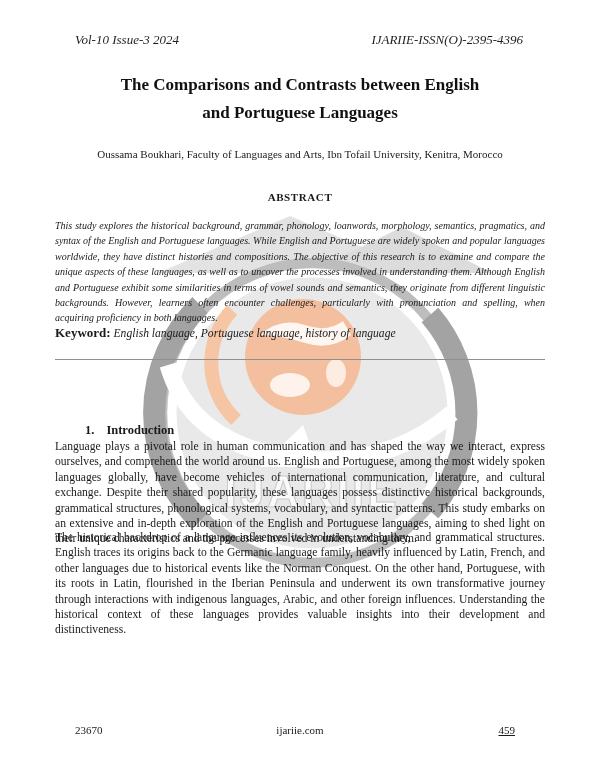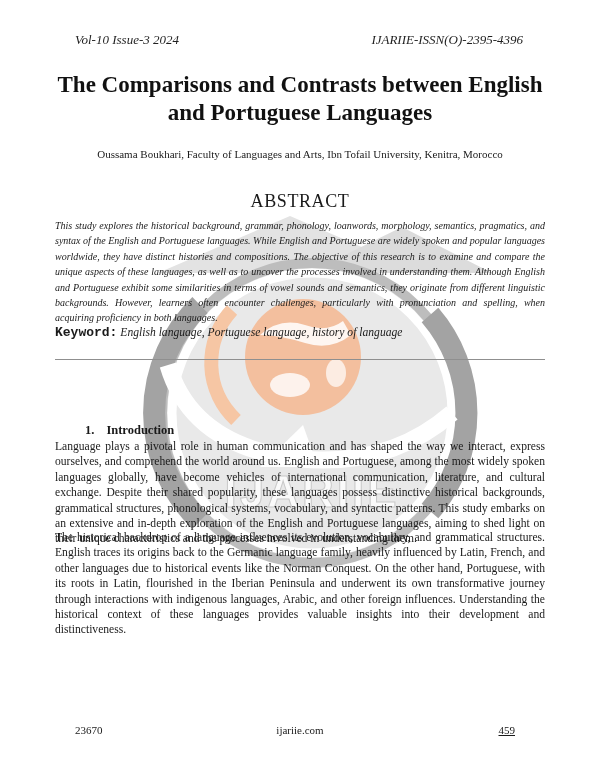--- a/index.html
+++ b/index.html
@@ -10,38 +10,38 @@
   .layer{position:absolute;left:0;top:0;width:100%;height:100%;}
   .content{z-index:2;}
   .watermark{z-index:1;pointer-events:none;padding-left:20px;}
   .running-head{
     position:absolute;top:32px;left:75px;right:77px;
     display:flex;justify-content:space-between;
     font-style:italic;font-size:13px;color:#1f1f1f;
   }
   .paper-title{
     position:absolute;top:71px;left:30px;right:30px;text-align:center;
-    font-weight:bold;font-size:23px;line-height:28px;color:#111;
+    font-weight:bold;font-size:17px;line-height:28px;color:#111;
   }
   .author-line{
     position:absolute;top:148px;left:40px;right:40px;text-align:center;
     font-size:11px;
   }
   .abstract-heading{
     position:absolute;top:191px;left:55px;right:55px;text-align:center;
-    font-weight:normal;font-size:18px;letter-spacing:0.6px;
+    font-weight:bold;font-size:11px;letter-spacing:0.6px;
   }
   .abstract-body{
     position:absolute;top:218px;left:55px;width:490px;
     font-style:italic;font-size:10px;line-height:15.4px;text-align:justify;
   }
   .keyword-line{
     position:absolute;top:325px;left:55px;width:490px;font-size:11.6px;
   }
-  .keyword-label{font-weight:bold;font-style:normal;font-size:13px;font-family:Liberation Mono, monospace;}
+  .keyword-label{font-weight:bold;font-style:normal;font-size:13px;}
   .keyword-text{font-style:italic;}
   .rule{
     position:absolute;top:359px;left:55px;width:490px;height:1px;background:#8f8f8f;
   }
   .section-heading{
     position:absolute;top:381px;left:85px;font-weight:bold;font-size:12.5px;margin-top:42px;
   }
   .section-heading .num{margin-right:12px;}
   .body-para{
     position:absolute;left:55px;width:490px;

